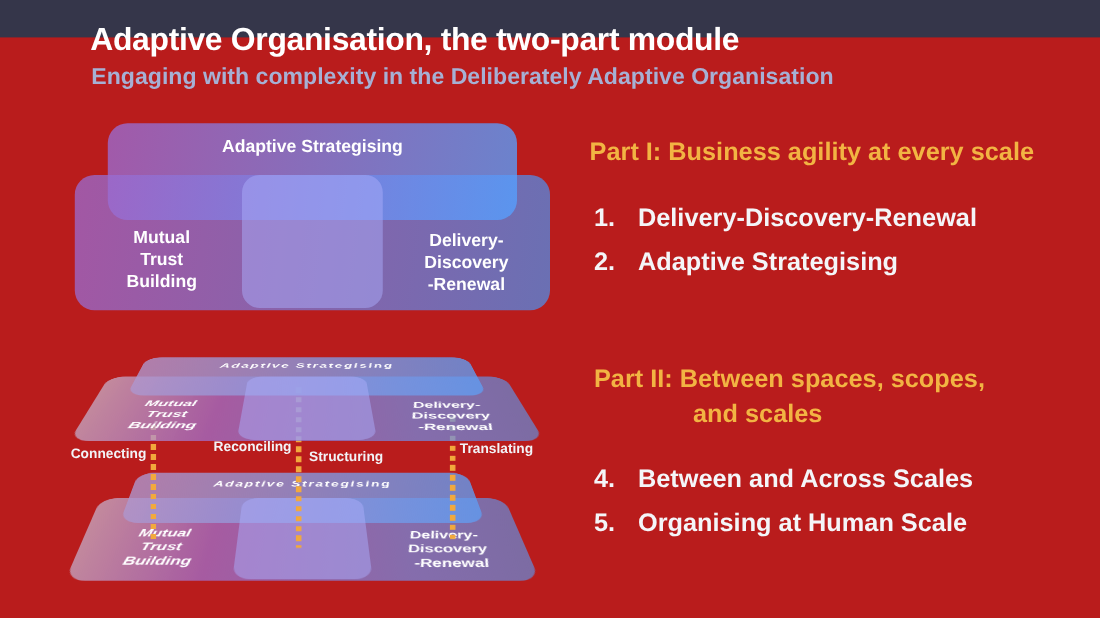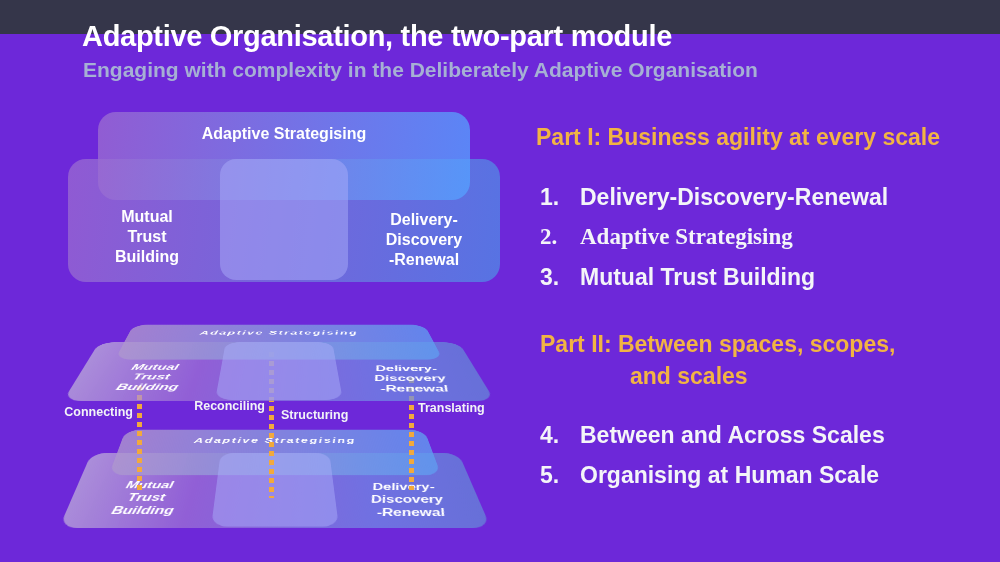--- a/index.html
+++ b/index.html
@@ -1,19 +1,19 @@
 <!DOCTYPE html>
 <html><head>
 <meta charset="utf-8">
 <style>
   html,body { margin:0; padding:0; background:#0d0f1c; }
   * { box-sizing:border-box; }
   #stage {
     position:relative; width:1000px; height:562px; overflow:hidden;
-    background:#6d28d9;
+    background:#b91c1c;
     font-family:"Liberation Sans", sans-serif;
   }
   
   .header-band { position:absolute; left:0; top:0; width:1000px; height:34px; background:#35364A; }
   .slide-title {
     position:absolute; left:82px; top:20px; color:#FFFFFF;
     font-size:29px; font-weight:800; letter-spacing:-0.3px; white-space:nowrap;
   }
   .slide-subtitle {
     position:absolute; left:83px; top:58px; color:#A6B0D4;
@@ -75,21 +75,21 @@
     position:absolute; color:#F2B443; font-size:23px; font-weight:800; white-space:nowrap;
   }
   #part1-heading { left:536px; top:124px; }
   #part2-heading-l1 { left:540px; top:331px; }
   #part2-heading-l2 { left:630px; top:363px; }
   .list-item {
     position:absolute; left:540px; width:430px; color:#F4F5F8;
     font-size:23px; font-weight:700; white-space:nowrap;margin-top:22px;
   }
   .list-item .num { display:inline-block; width:40px; }
-  #item-1 { top:162px; } #item-2 { top:202px;font-family:Liberation Serif, serif; } #item-3 { top:242px; }
+  #item-1 { top:162px; } #item-2 { top:202px; } #item-3 { top:242px; }
   #item-4 { top:400px; } #item-5 { top:440px; } #item-6 { top:480px; }
 </style>
 </head>
 <body>
 
 <div id="stage">
 
   <div class="header-band"></div>
   <div class="slide-title">Adaptive Organisation, the two-part module</div>
   <div class="slide-subtitle">Engaging with complexity in the Deliberately Adaptive Organisation</div>
@@ -142,23 +142,20 @@
   <div id="conn-structuring" class="conn-lbl">Structuring</div>
   <div id="conn-translating" class="conn-lbl">Translating</div>
 
   <div id="part1-heading" class="part-heading">Part I: Business agility at every scale</div>
   <div id="item-1" class="list-item">
     <span class="num">1.</span><span>Delivery-Discovery-Renewal</span>
   </div>
   <div id="item-2" class="list-item">
     <span class="num">2.</span><span>Adaptive Strategising</span>
   </div>
-  <div id="item-3" class="list-item">
-    <span class="num">3.</span><span>Mutual Trust Building</span>
-  </div>
 
   <div id="part2-heading-l2" class="part-heading">and scales</div>
   <div id="part2-heading-l1" class="part-heading">Part II: Between spaces, scopes,</div>
   <div id="item-4" class="list-item">
     <span class="num">4.</span><span>Between and Across Scales</span>
   </div>
   <div id="item-5" class="list-item">
     <span class="num">5.</span><span>Organising at Human Scale</span>
   </div>
 

